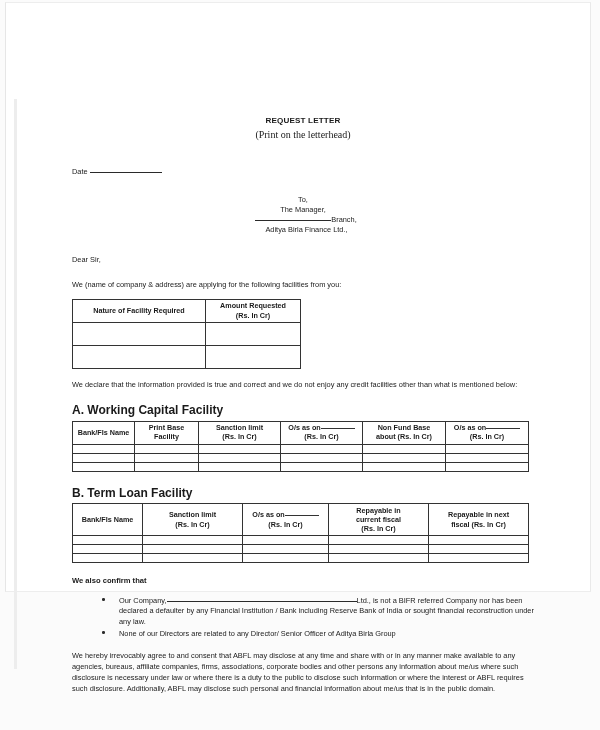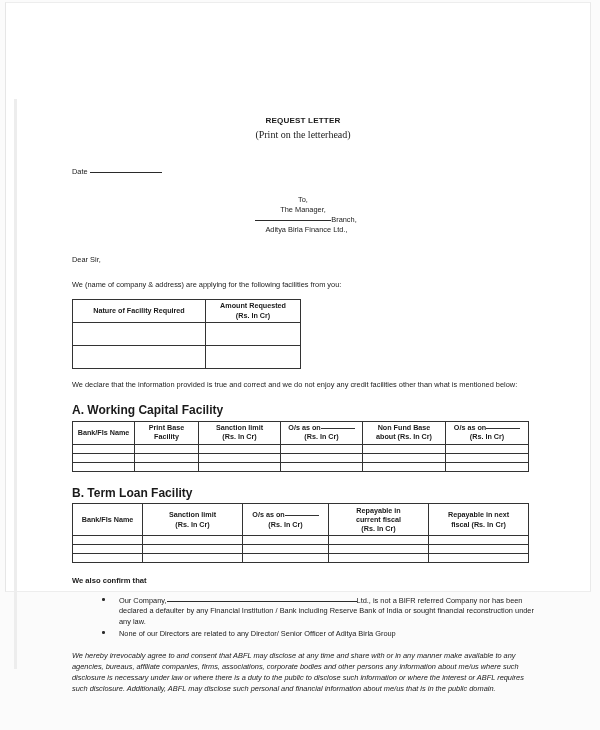--- a/index.html
+++ b/index.html
@@ -168,21 +168,20 @@
     top: 2.6px;
     width: 2.6px;
     height: 2.6px;
     border-radius: 50%;
     background: #2a2a2a;
   }
 
   .consent-paragraph {
     line-height: 1.46;
     text-align: left;
-    font-style: italic;
   }
 
   .inline-rule-short {
     display: inline-block;
     width: 34px;
     border-bottom: 1px solid #333333;
     vertical-align: baseline;
     position: relative;
     top: -1.5px;
   }

